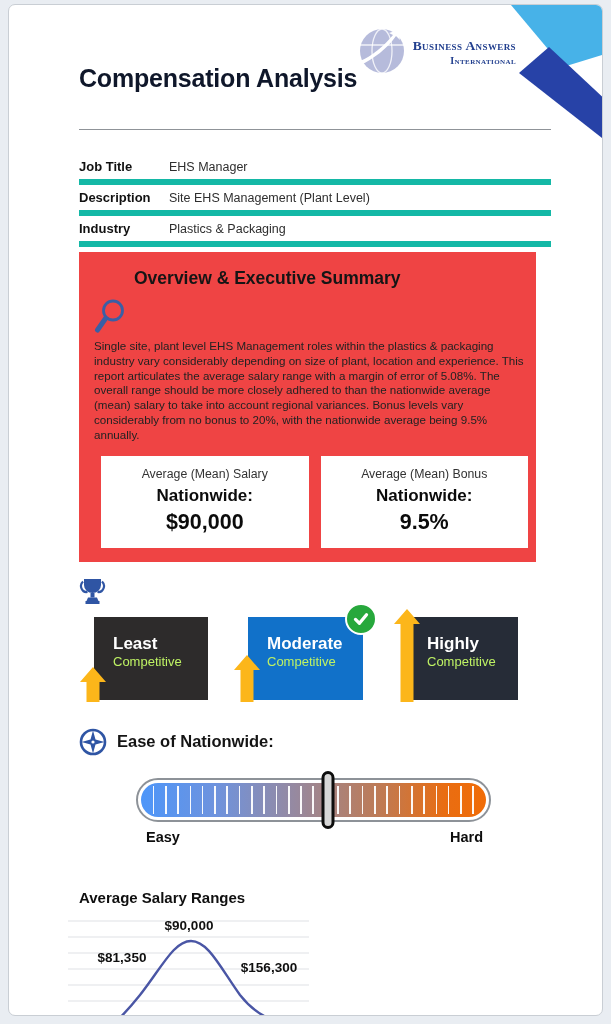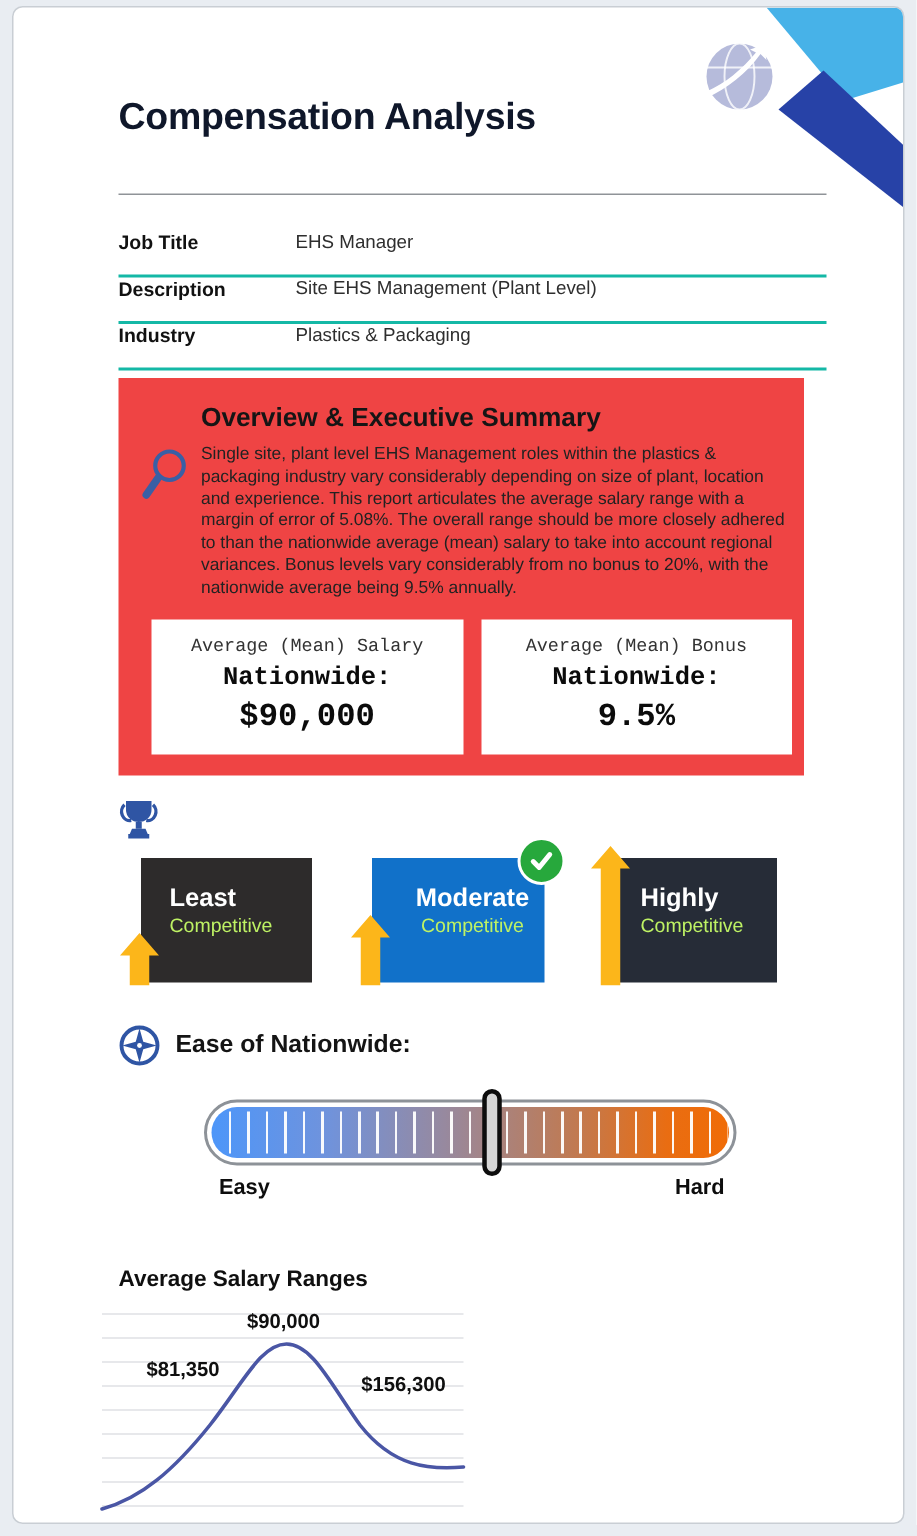--- a/index.html
+++ b/index.html
@@ -28,45 +28,45 @@
   .logo-line1 { font-weight:bold; font-size:13.5px; font-variant:small-caps; letter-spacing:.4px; white-space:nowrap; }
   .logo-line2 { font-weight:bold; font-size:10px; font-variant:small-caps; letter-spacing:.4px; text-align:right; margin-top:1px; }
   h1.page-title {
     margin:58px 0 0 70px;
     font-size:25px; line-height:30px;
     color:#0f172a; font-weight:bold; letter-spacing:-.2px;
   }
   .divider { margin:36px 0 0 70px; width:472px; height:0; border-top:1.4px solid #8f9398; }
   
   .job-table { margin:24px 0 0 70px; width:472px; }
-  .job-row { display:flex; height:31px; border-bottom:2px solid #14b8a6;gap:28px; }
+  .job-row { display:flex; align-items:center; height:31px; border-bottom:6px solid #14b8a6; }
   .job-label { width:90px; font-weight:bold; font-size:13px; color:#111; }
   .job-value { font-size:12.5px; color:#2e2e2e; }
   
   .panel { margin:5px 0 0 70px; width:457px; background:#ef4444; padding:16px 0 8px; }
   .panel-heading { margin:0 0 0 55px; font-size:17.5px; font-weight:bold; color:#151515; }
-  .panel-body { display:flex; margin:7px 8px 0 15px; }
+  .panel-body { display:flex; margin:7px 8px 0 15px;flex-direction:column; }
   .mag-wrap { width:31px; flex:0 0 31px; margin:2px 9px 0 0; }
   .panel-text { flex:1; margin:0; font-size:11.6px; line-height:14.8px; color:#222; }
-  .stats { display:flex; gap:12px; margin:13px 8px 6px 22px;font-family:Liberation Mono, monospace; }
+  .stats { display:flex; gap:12px; margin:13px 8px 6px 22px; }
   .stat-box { flex:1; background:#ffffff; text-align:center; padding:11px 4px 13px; }
   .stat-label { font-size:12.3px; color:#333; }
   .stat-scope { font-size:17px; font-weight:bold; color:#0b0b0b; margin-top:5px; }
   .stat-value { font-size:21.5px; font-weight:bold; color:#0b0b0b; margin-top:4px; }
   
   .sec-head { display:flex; align-items:center; margin-left:70px; }
   .sec-head .sec-icon { flex:0 0 auto; margin-right:10px; display:flex; }
   .sec-head .sec-title { font-size:16.5px; font-weight:bold; color:#141414; }
   .sec-head.competitiveness { margin-top:15px; }
   .sec-head.relocation { margin-top:28px; }
   
   .comp-row { display:flex; margin:12px 0 0 85px; }
   .comp-card { position:relative; height:83px; color:#fff; padding:17px 0 0 19px; }
   .comp-card.c0 { width:114px; background:#2d2b2b; margin-right:40px; }
-  .comp-card.c1 { width:115px; background:#1171c9; margin-right:45px;text-align:center; }
+  .comp-card.c1 { width:115px; background:#1171c9; margin-right:45px; }
   .comp-card.c2 { width:110px; background:#262c37; }
   .comp-title { font-size:17px; font-weight:bold; line-height:19px; }
   .comp-sub { font-size:13px; color:#bef264; margin-top:1px; }
   .comp-arrow { position:absolute; left:-14px; bottom:-2px; }
   .check-badge {
     position:absolute; top:-14px; right:-14px;
     width:32px; height:32px; border-radius:50%;
     background:#27a83c; border:2px solid #fff;
     display:flex; align-items:center; justify-content:center;
   }
@@ -117,20 +117,24 @@
     <polygon points="78,42 140,100 140,140 48,68" fill="#2742a7"></polygon>
   </svg>
 
   <div class="logo">
     <svg width="46" height="48" viewBox="0 0 46 48">
       <circle cx="23" cy="24" r="22" fill="#b6bbdb"></circle>
       <ellipse cx="23" cy="24" rx="10" ry="22" fill="none" stroke="#ffffff" stroke-width="1.3" opacity=".8"></ellipse>
       <line x1="1" y1="18" x2="45" y2="18" stroke="#ffffff" stroke-width="1.3" opacity=".8"></line>
       <path d="M2,38 C14,32 28,22 37,9 L41,13 L39,3 L30,6 L34,8 C25,19 13,29 1,34 Z" fill="#ffffff"></path>
     </svg>
+    <div class="logo-text">
+      <div class="logo-line1">Business Answers</div>
+      <div class="logo-line2">International</div>
+    </div>
   </div>
 
   <h1 class="page-title">Compensation Analysis</h1>
 
   <div class="divider"></div>
 
   <div class="job-table">
     <div class="job-row">
       <div class="job-label">Job Title</div>
       <div class="job-value">EHS Manager</div>

